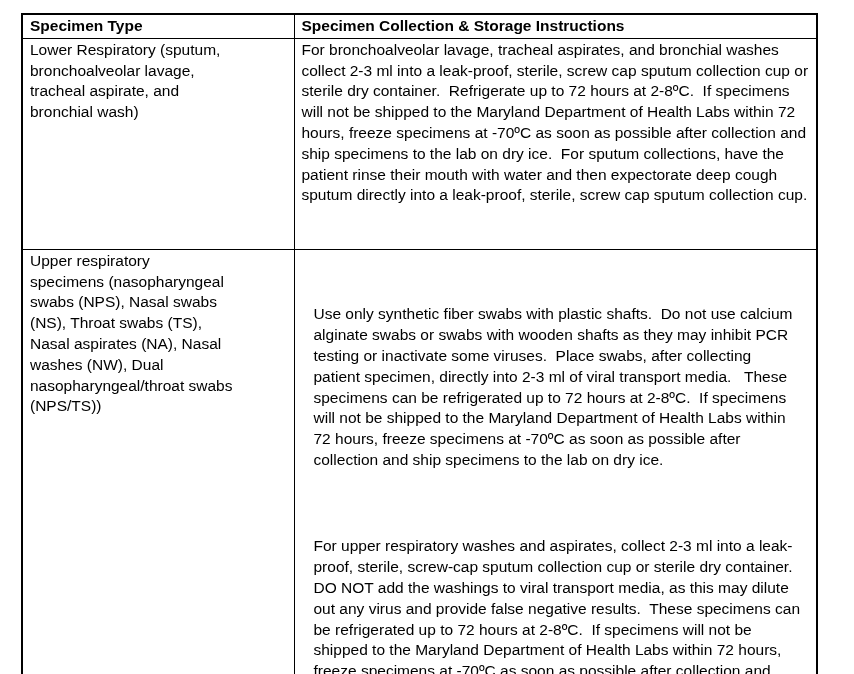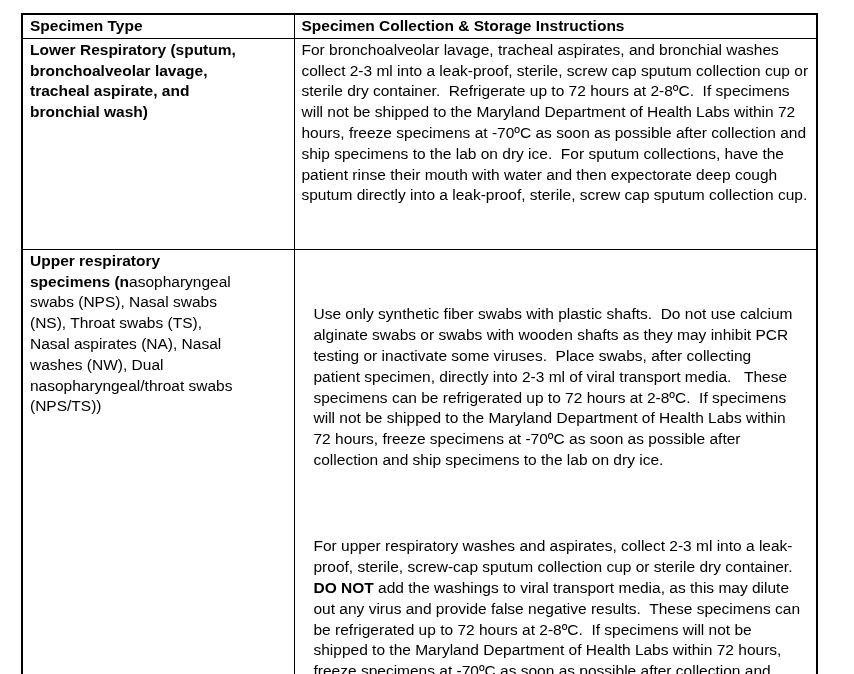--- a/index.html
+++ b/index.html
@@ -35,21 +35,21 @@
     white-space: pre-wrap;
     overflow: hidden;
   }
   .spec-table thead th {
     font-weight: bold;
     height: 20px;
     white-space: nowrap;
   }
   tr.row-lower { height: 211px; }
   tr.row-upper { height: 401px; }
-  .bold { font-weight: bold; }
+  .bold { font-weight: normal; }
   .para { margin: 12px; }
 </style>
 </head>
 <body>
 
 <table class="spec-table">
   <colgroup>
     <col class="c1">
     <col class="c2">
   </colgroup>

